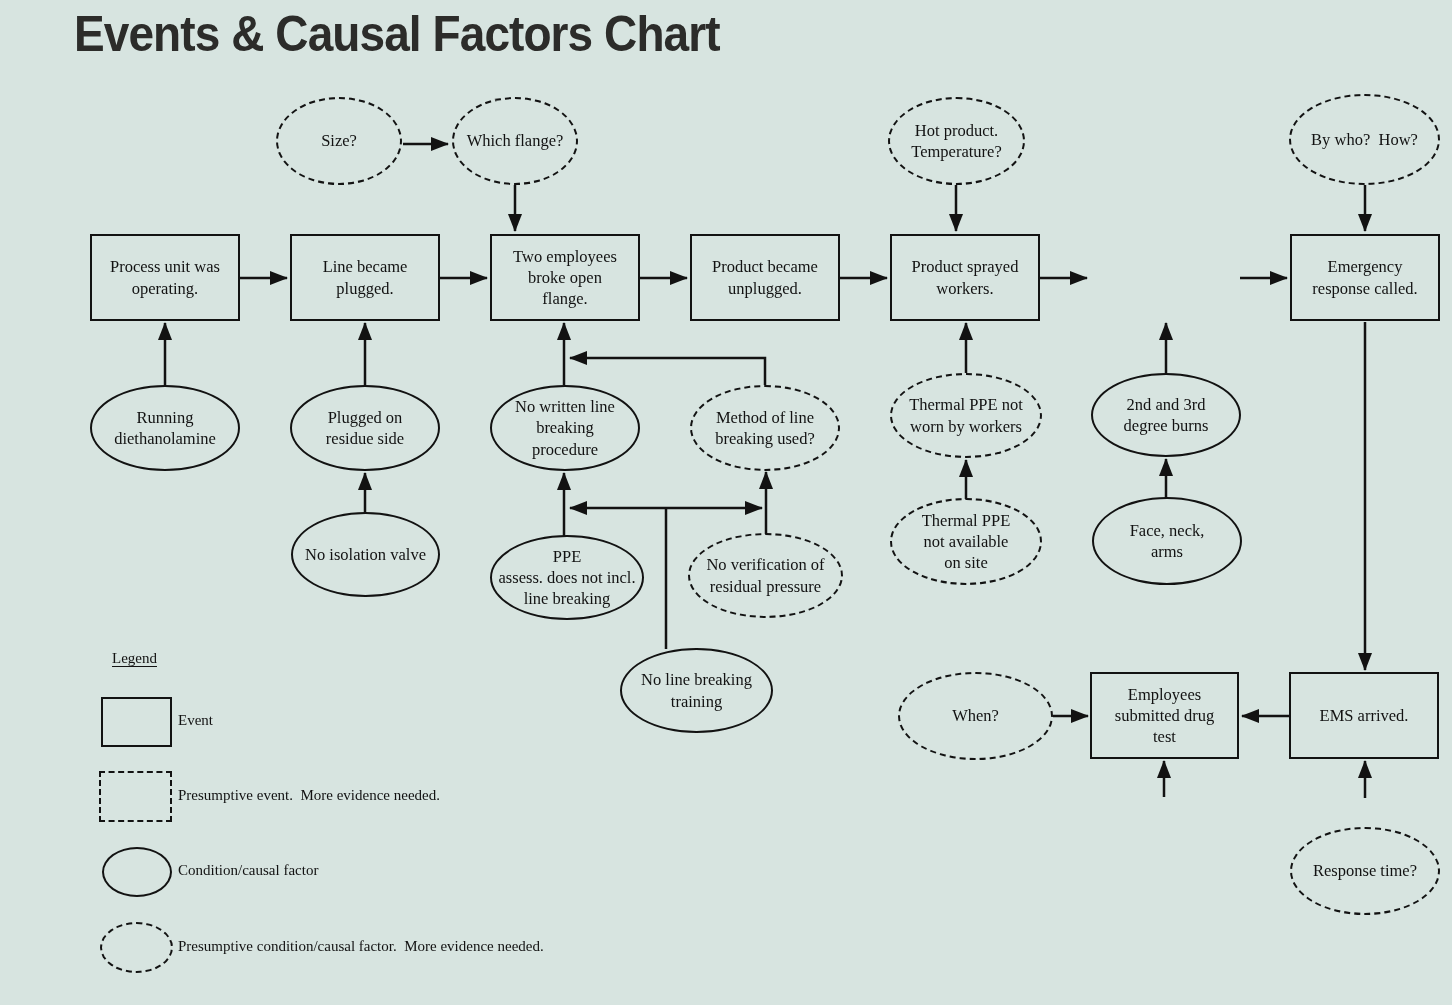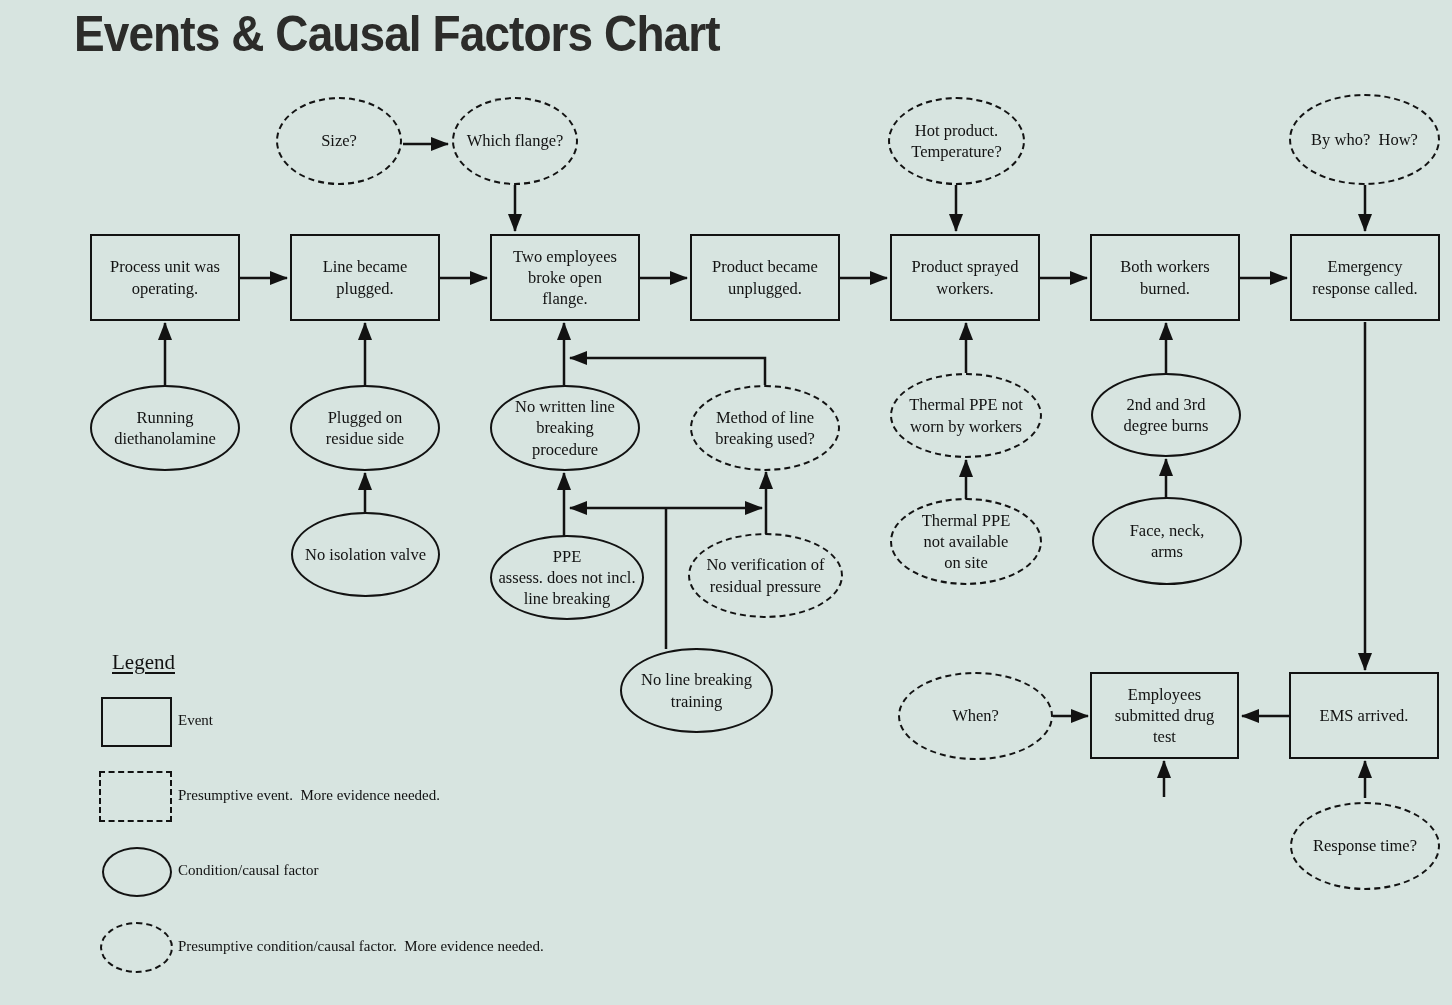--- a/index.html
+++ b/index.html
@@ -31,21 +31,21 @@
     font-size:16.5px;line-height:1.28;
     white-space:pre-wrap;
     box-sizing:border-box;
     color:var(--ink);
   }
   .node.box{border:2.5px solid var(--ink);background:transparent;}
   .node.ellipse{border:2.5px solid var(--ink);border-radius:50%;}
   .node.dashed{border-style:dashed;}
   .legend-heading{
     position:absolute;left:72px;top:650px;
-    font-size:21px;text-decoration:underline;
+    font-size:15px;text-decoration:underline;
     text-underline-offset:3px;
   }
   .legend-swatch{position:absolute;box-sizing:border-box;border:2.2px solid var(--ink);}
   .legend-swatch.ellipse{border-radius:50%;border-width:2px;}
   .legend-swatch.dashed{border-style:dashed;}
   .legend-label{
     position:absolute;left:138px;
     font-size:15px;white-space:pre-wrap;
   }
 </style>
@@ -109,22 +109,20 @@
 operating.</div>
   <div class="node box" style="left:250px;top:234px;width:150px;height:87px">Line became
 plugged.</div>
   <div class="node box" style="left:450px;top:234px;width:150px;height:87px">Two employees
 broke open
 flange.</div>
   <div class="node box" style="left:650px;top:234px;width:150px;height:87px">Product became
 unplugged.</div>
   <div class="node box" style="left:850px;top:234px;width:150px;height:87px">Product sprayed
 workers.</div>
-  <div class="node box" style="left:1050px;top:234px;width:150px;height:87px">Both workers
-burned.</div>
   <div class="node box" style="left:1250px;top:234px;width:150px;height:87px">Emergency
 response called.</div>
 
   <div class="node ellipse" style="left:50px;top:385px;width:150px;height:86px">Running
 diethanolamine</div>
   <div class="node ellipse" style="left:250px;top:385px;width:150px;height:86px">Plugged on
 residue side</div>
   <div class="node ellipse" style="left:450px;top:385px;width:150px;height:86px">No written line
 breaking
 procedure</div>
@@ -148,21 +146,21 @@
 arms</div>
 
   <div class="node ellipse" style="left:580px;top:648px;width:153px;height:85px">No line breaking
 training</div>
 
   <div class="node ellipse dashed" style="left:858px;top:672px;width:155px;height:88px">When?</div>
   <div class="node box" style="left:1249px;top:672px;width:150px;height:87px">EMS arrived.</div>
   <div class="node box" style="left:1050px;top:672px;width:149px;height:87px">Employees
 submitted drug
 test</div>
-  <div class="node ellipse dashed" style="left:1250px;top:802px;width:150px;height:88px">Response time?</div>
+  <div class="node ellipse dashed" style="left:1250px;top:827px;width:150px;height:88px">Response time?</div>
 
   <div class="legend-heading">Legend</div>
 
   <div class="legend-swatch" style="left:61px;top:697px;width:71px;height:50px"></div>
   <div class="legend-label" style="top:712px">Event</div>
 
   <div class="legend-swatch dashed" style="left:59px;top:771px;width:73px;height:51px"></div>
   <div class="legend-label" style="top:787px">Presumptive event.  More evidence needed.</div>
 
   <div class="legend-swatch ellipse" style="left:62px;top:847px;width:70px;height:50px"></div>

